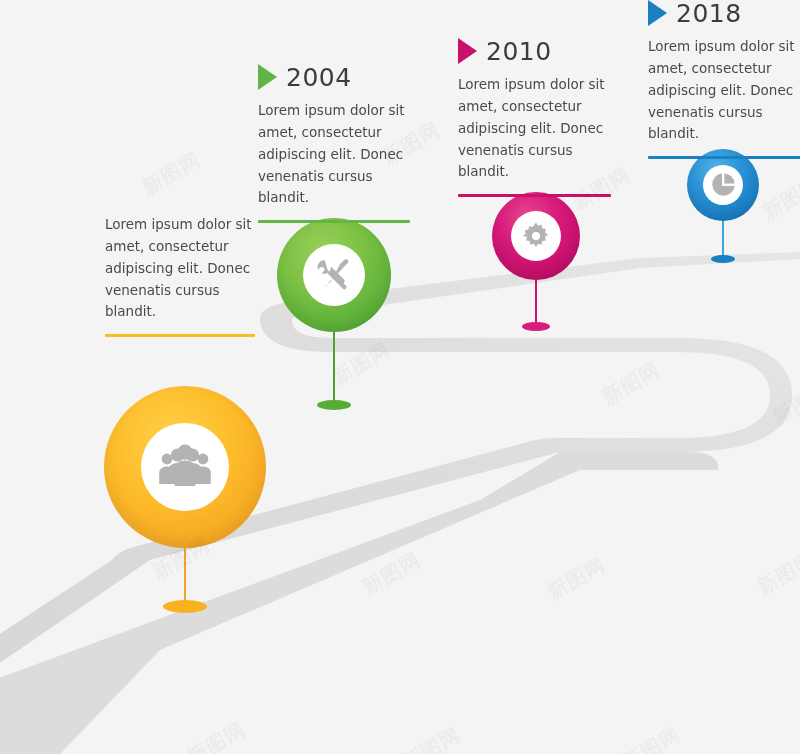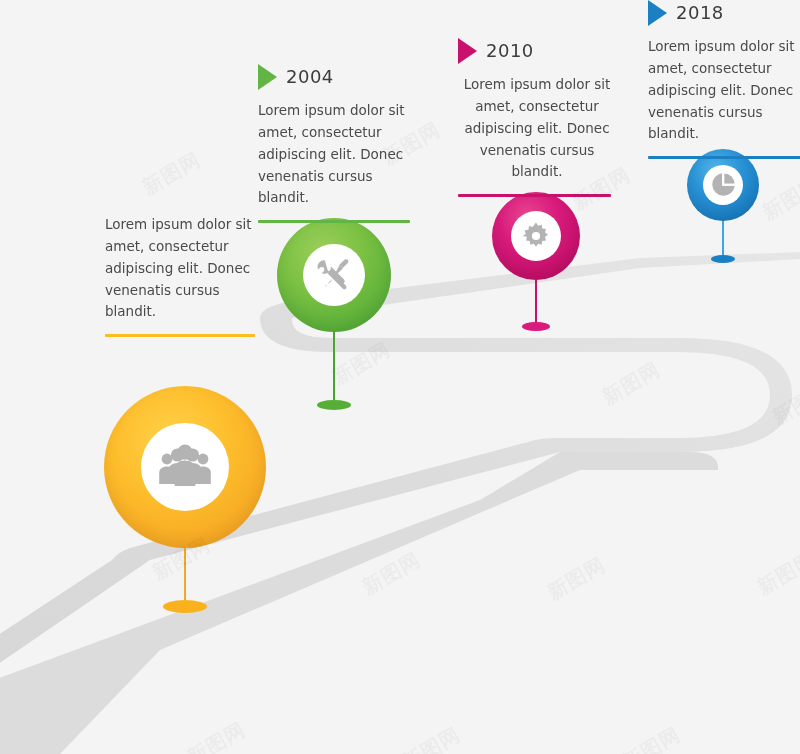--- a/index.html
+++ b/index.html
@@ -56,21 +56,21 @@
     width: 0;
     height: 0;
     border-top: 13px solid transparent;
     border-bottom: 13px solid transparent;
     border-left-width: 19px;
     border-left-style: solid;
     flex: 0 0 auto;
   }
   .year {
     font-family: "DejaVu Sans", sans-serif;
-    font-size: 18px;
+    font-size: 25px;
     color: #3c3c3c;
     letter-spacing: 0.5px;
     line-height: 1;
   }
   .body-text {
     font-family: "DejaVu Sans", sans-serif;
     font-size: 13.5px;
     line-height: 1.62;
     color: #4a4a4a;
     margin: 0;
@@ -204,21 +204,21 @@
 
   <div class="info" style="left:258px; top:64px; width:158px;">
     <div class="info-head">
       <span class="tri" style="border-left-color:#62b444;"></span>
       <span class="year">2004</span>
     </div>
     <p class="body-text">Lorem ipsum dolor sit amet, consectetur adipiscing elit. Donec venenatis cursus blandit.</p>
     <div class="rule" style="background:#62b444; width:152px;"></div>
   </div>
 
-  <div class="info" style="left:458px; top:38px; width:158px;text-align:center;">
+  <div class="info" style="left:458px; top:38px; width:158px;">
     <div class="info-head">
       <span class="tri" style="border-left-color:#c9106c;"></span>
       <span class="year">2010</span>
     </div>
     <p class="body-text">Lorem ipsum dolor sit amet, consectetur adipiscing elit. Donec venenatis cursus blandit.</p>
     <div class="rule" style="background:#c9106c; width:153px;"></div>
   </div>
 
   <div class="info" style="left:648px; top:0px; width:158px;">
     <div class="info-head">

